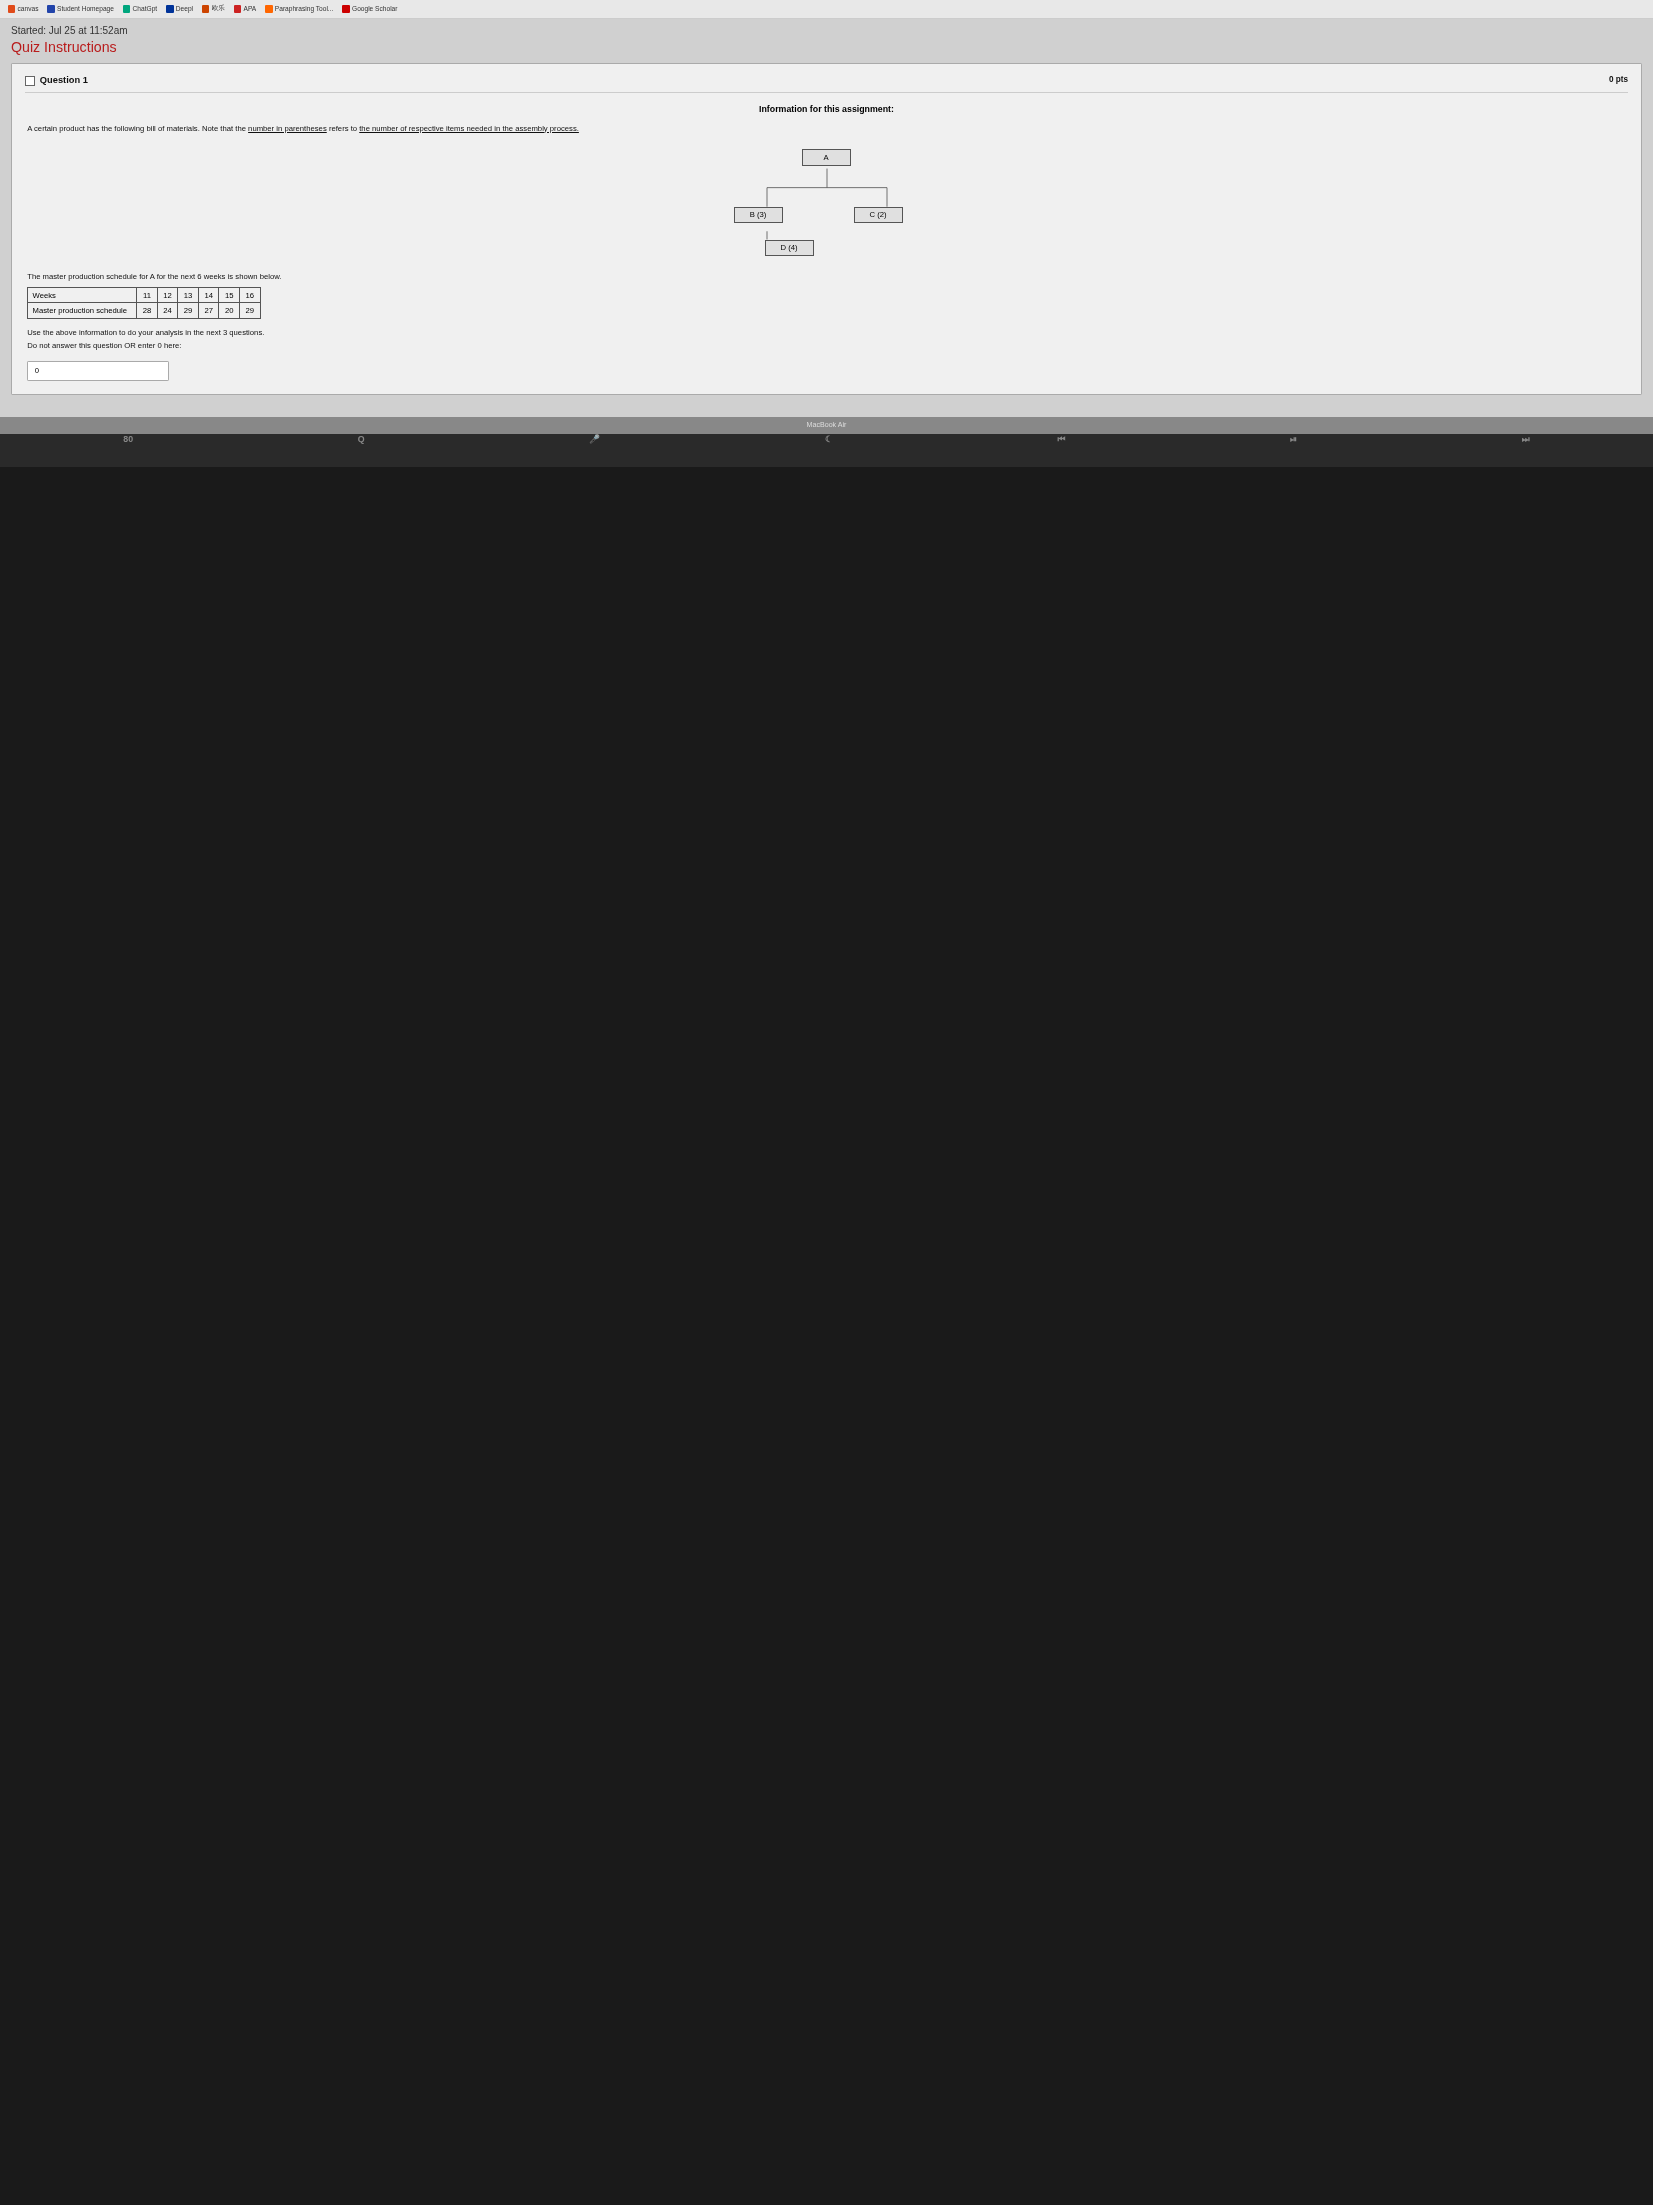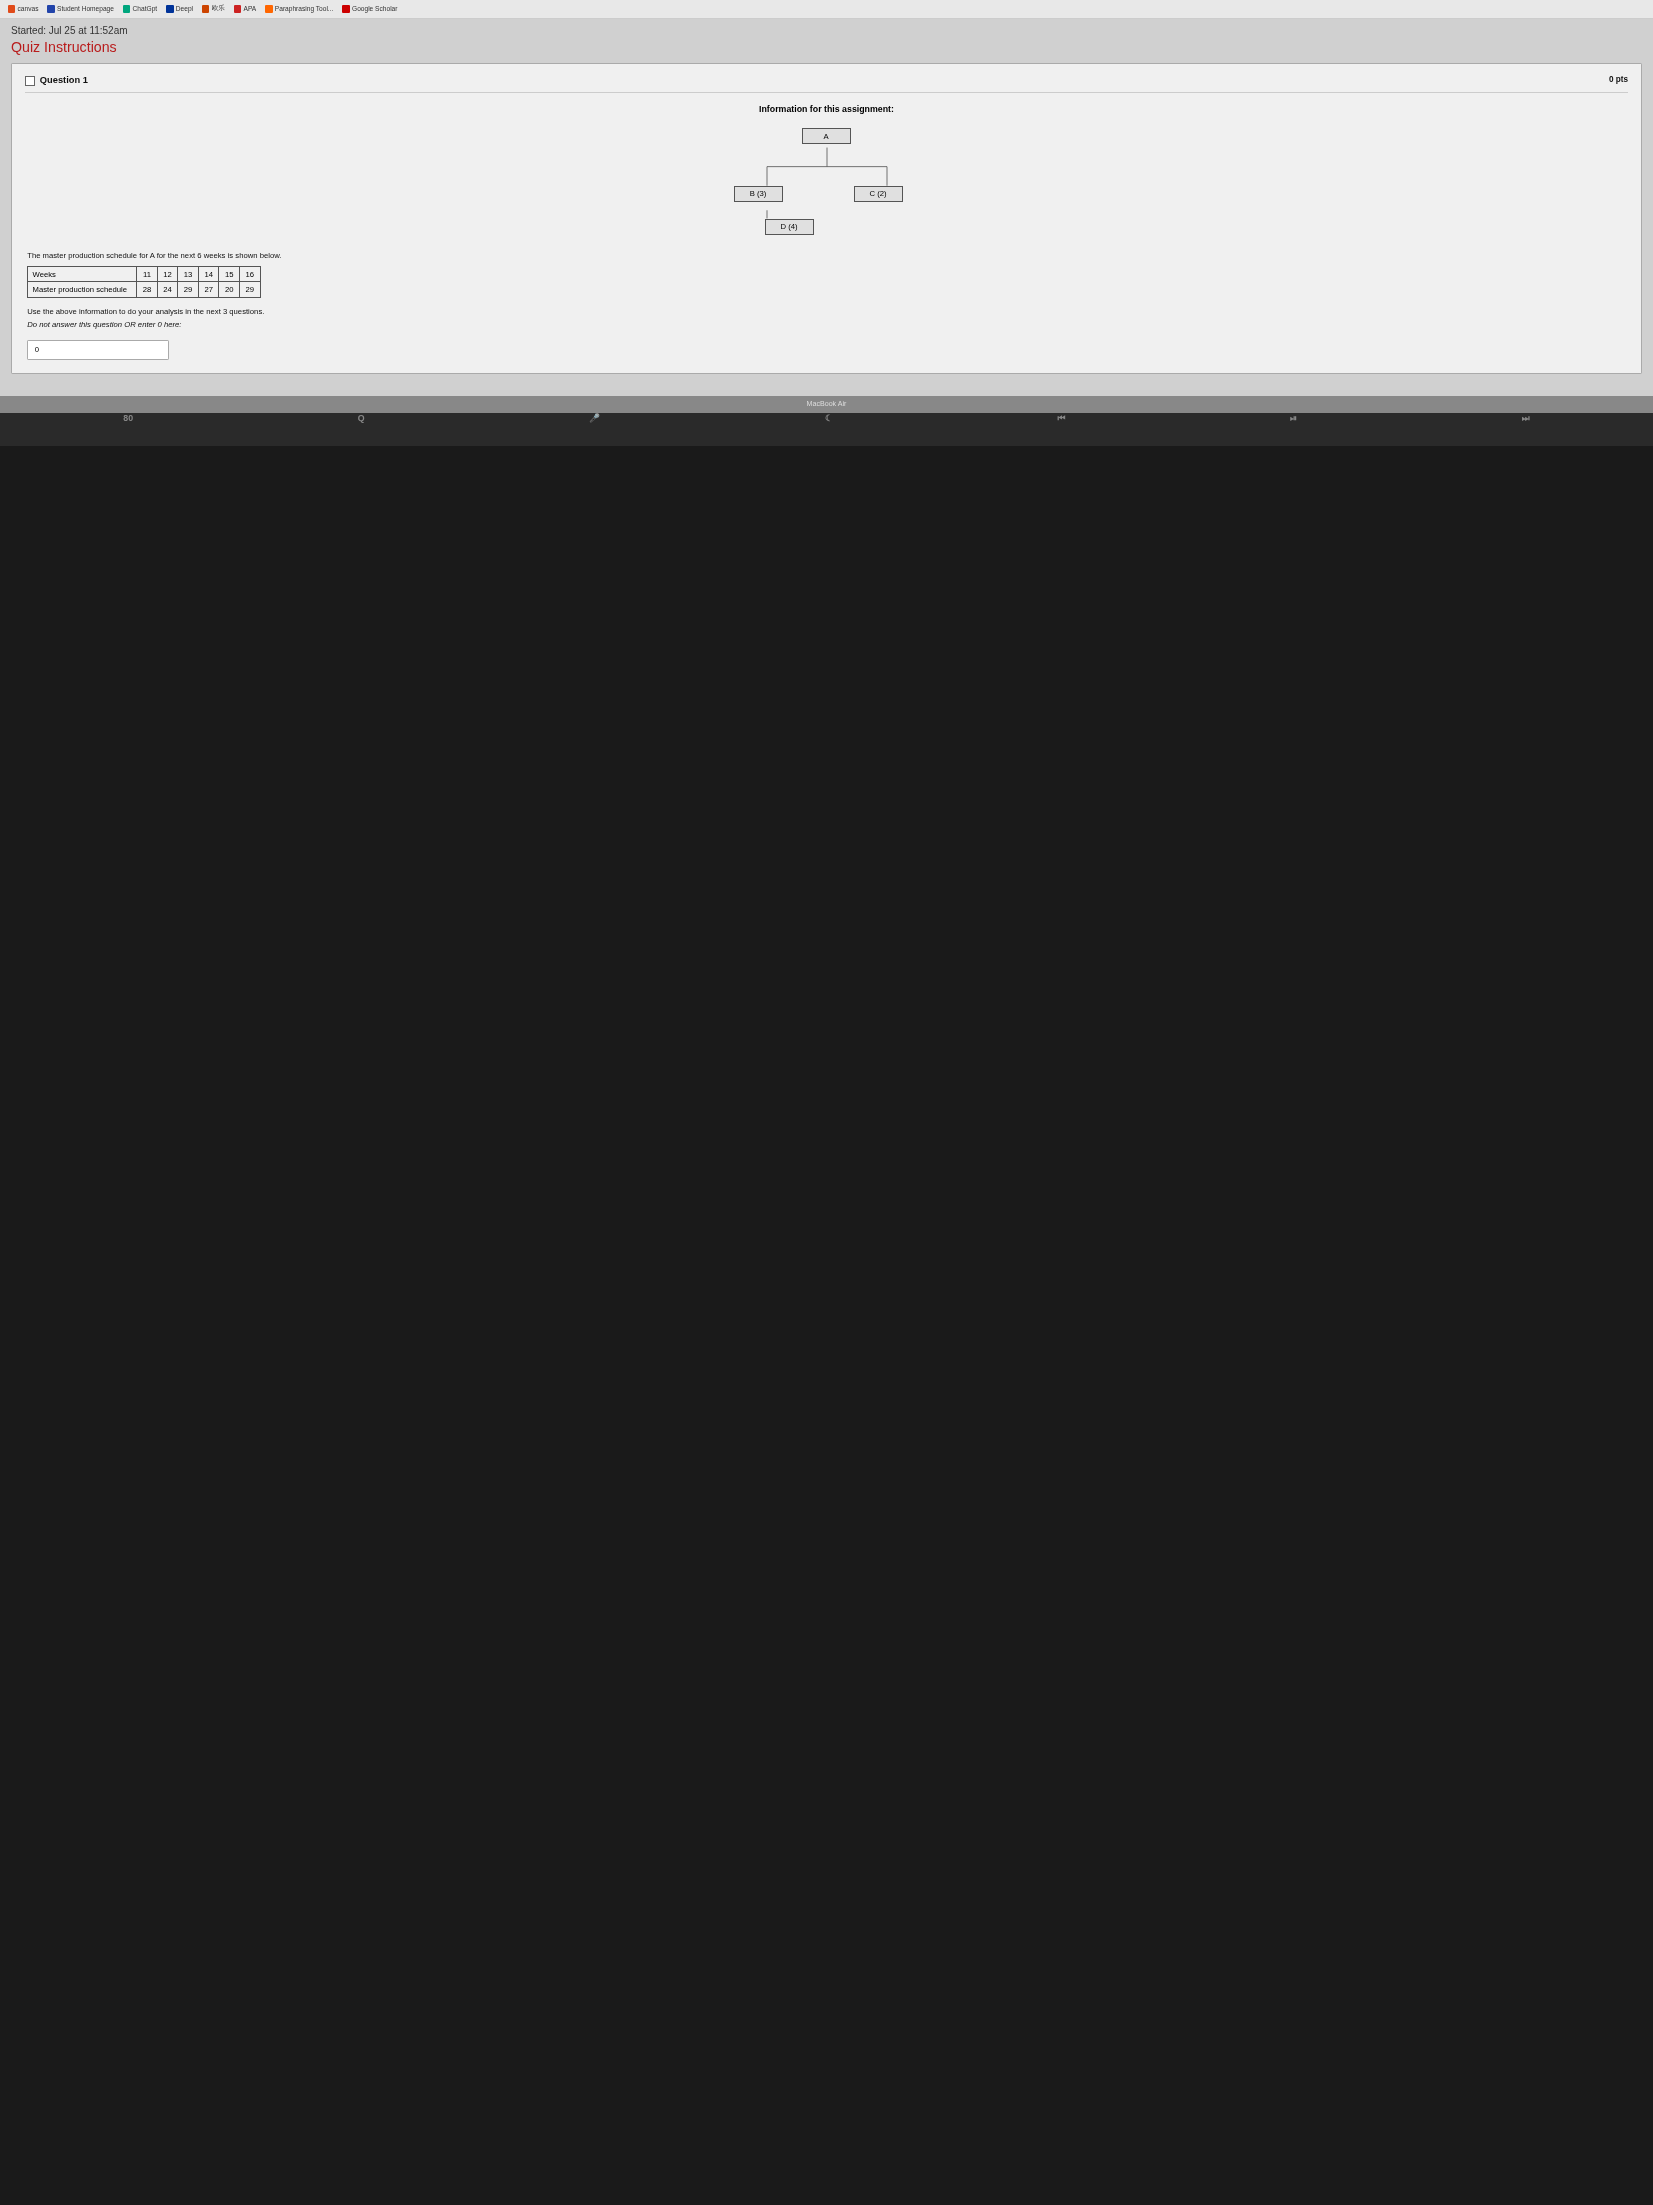--- a/index.html
+++ b/index.html
@@ -177,21 +177,20 @@
     .use-above-text {
       font-size: 7.7px;
       color: #111;
       margin-bottom: 4.4px;
     }
 
     .do-not-text {
       font-size: 7.7px;
       color: #111;
       margin-bottom: 11px;
-      font-style: italic;
     }
 
     
     .answer-input {
       border: 0.5px solid #aaa;
       background: #fff;
       padding: 4.4px 6.6px;
       font-size: 7.7px;
       width: 142px;
       display: block;
@@ -285,20 +284,24 @@
       <div class="checkbox-area">
         <div class="checkbox-sq"></div>
         <span class="question-number">Question 1</span>
       </div>
       <span class="question-pts">0 pts</span>
     </div>
 
     <div class="question-body">
       <div class="info-heading">Information for this assignment:</div>
 
+      <p class="question-text">
+        A certain product has the following bill of materials. Note that the <span class="underline">number in parentheses</span> refers to
+        <span class="underline">the number of respective items needed in the assembly process.</span>
+      </p>
 
       <div class="tree-wrapper" style="height:120px;">
         <svg class="tree-svg" width="252" height="120" viewBox="0 0 460 220">
 
           <line x1="230" y1="45" x2="230" y2="80" stroke="#555" stroke-width="1.5"></line>
 
           <line x1="120" y1="80" x2="340" y2="80" stroke="#555" stroke-width="1.5"></line>
 
           <line x1="120" y1="80" x2="120" y2="115" stroke="#555" stroke-width="1.5"></line>
 

